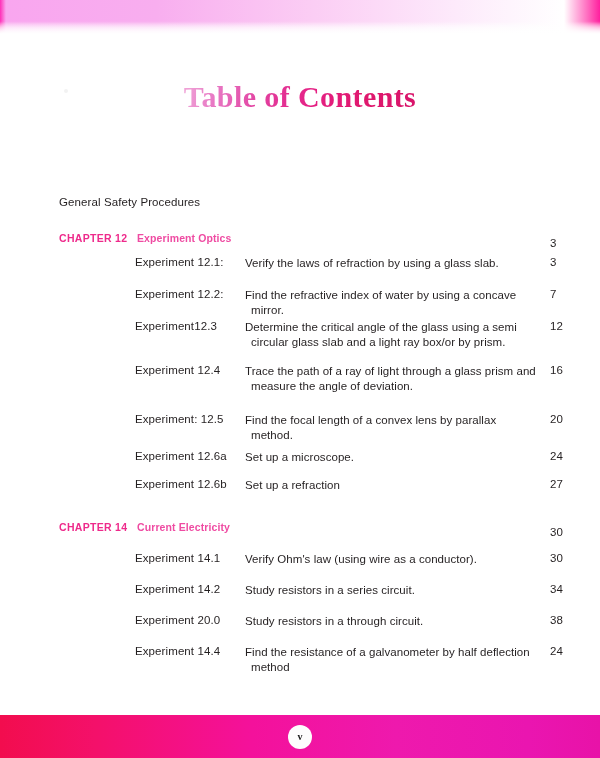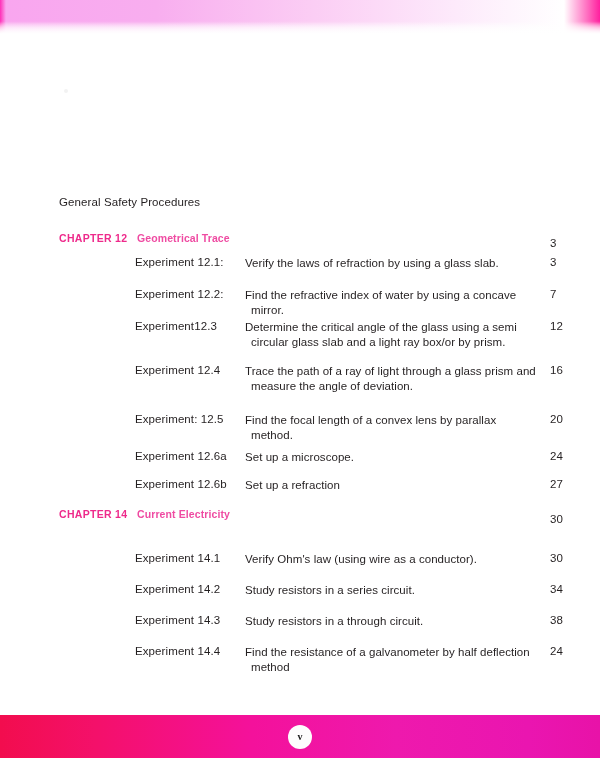--- a/index.html
+++ b/index.html
@@ -204,27 +204,30 @@
 </style>
 </head>
 <body>
 
 <div class="page">
 
   <div class="top-band"></div>
   <div class="top-band-fade"></div>
   <div class="speck"></div>
 
+  <div class="title-wrap">
+    <span class="doc-title">Table of Contents</span>
+  </div>
 
   <div class="front-line l2">General Safety Procedures</div>
 
   <div id="toc-body">
       <div class="chapter-row" style="top: 232px;">
         <span class="chapter-label">CHAPTER 12</span>
-        <span class="chapter-name">Geometrical Trace</span>
+        <span class="chapter-name">Experiment Optics</span>
         <span class="chapter-page">3</span>
       </div>
       <div class="exp-row" style="top: 256px;">
         <span class="exp-label">Experiment 12.1:</span>
         <span class="exp-desc">Verify the laws of refraction by using a glass slab.</span>
         <span class="exp-page">3</span>
       </div>
       <div class="exp-row" style="top: 288px;">
         <span class="exp-label">Experiment 12.2:</span>
         <span class="exp-desc">Find the refractive index of water by using a concave mirror.</span>
@@ -248,37 +251,37 @@
       <div class="exp-row" style="top: 450px;">
         <span class="exp-label">Experiment 12.6a</span>
         <span class="exp-desc">Set up a microscope.</span>
         <span class="exp-page">24</span>
       </div>
       <div class="exp-row" style="top: 478px;">
         <span class="exp-label">Experiment 12.6b</span>
         <span class="exp-desc">Set up a refraction</span>
         <span class="exp-page">27</span>
       </div>
-      <div class="chapter-row" style="top: 508px;">
+      <div class="chapter-row" style="top: 521px;">
         <span class="chapter-label">CHAPTER 14</span>
         <span class="chapter-name">Current Electricity</span>
         <span class="chapter-page">30</span>
       </div>
       <div class="exp-row" style="top: 552px;">
         <span class="exp-label">Experiment 14.1</span>
         <span class="exp-desc">Verify Ohm's law (using wire as a conductor).</span>
         <span class="exp-page">30</span>
       </div>
       <div class="exp-row" style="top: 583px;">
         <span class="exp-label">Experiment 14.2</span>
         <span class="exp-desc">Study resistors in a series circuit.</span>
         <span class="exp-page">34</span>
       </div>
       <div class="exp-row" style="top: 614px;">
-        <span class="exp-label">Experiment 14.3</span>
+        <span class="exp-label">Experiment 20.0</span>
         <span class="exp-desc">Study resistors in a through circuit.</span>
         <span class="exp-page">38</span>
       </div>
       <div class="exp-row" style="top: 645px;">
         <span class="exp-label">Experiment 14.4</span>
         <span class="exp-desc">Find the resistance of a galvanometer by half deflection method</span>
         <span class="exp-page">24</span>
       </div>
     </div>
 

